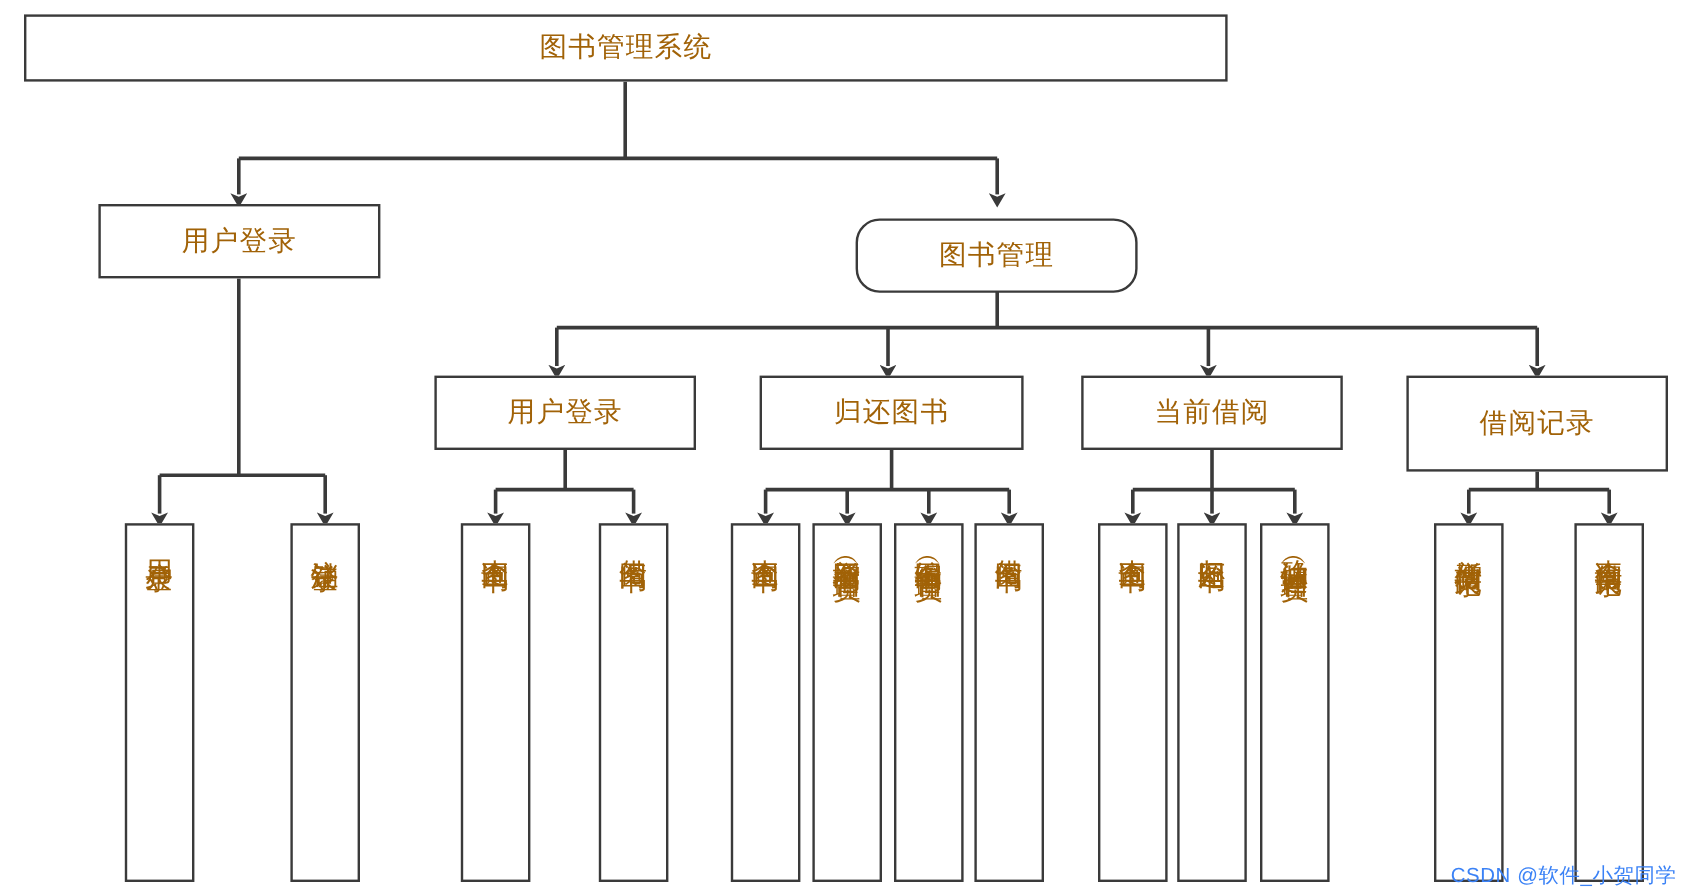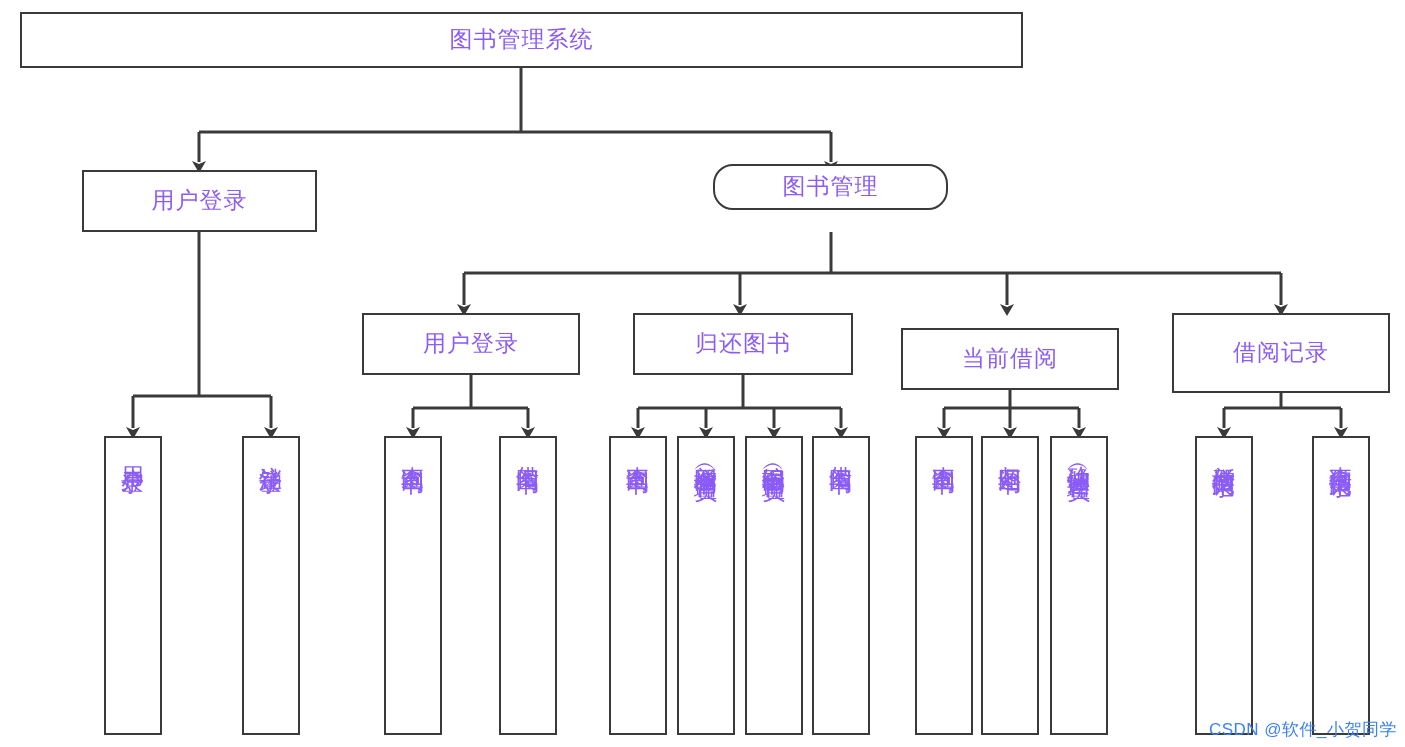--- a/index.html
+++ b/index.html
@@ -22,21 +22,21 @@
     left: 0;
     top: 0;
     width: 1405px;
     height: 747px;
   }
   .node {
     position: absolute;
     box-sizing: border-box;
     border: 2px solid #3a3a3a;
     background: #ffffff;
-    color: #8b5cf6;
+    color: #a16207;
     display: flex;
     align-items: center;
     justify-content: center;
     text-align: center;
     z-index: 2;
   }
   .node-h {
     font-size: 23px;
     letter-spacing: 1px;
     line-height: 1.2;
@@ -124,31 +124,31 @@
     </g>
   </svg>
 
   <div class="node node-h" style="left:20px; top:12px; width:1003px; height:56px;">
     <span>图书管理系统</span>
   </div>
 
   <div class="node node-h" style="left:82px; top:170px; width:235px; height:62px;">
     <span>用户登录</span>
   </div>
-  <div class="node node-h" style="left:713px; top:164px; width:235px; height:46px;border-radius:20px;">
+  <div class="node node-h" style="left:713px; top:182px; width:235px; height:62px;border-radius:20px;">
     <span>图书管理</span>
   </div>
 
   <div class="node node-h" style="left:362px; top:313px; width:218px; height:62px;">
     <span>用户登录</span>
   </div>
   <div class="node node-h" style="left:633px; top:313px; width:220px; height:62px;">
     <span>归还图书</span>
   </div>
-  <div class="node node-h" style="left:901px; top:313px; width:218px; height:62px;margin-top:15px;">
+  <div class="node node-h" style="left:901px; top:313px; width:218px; height:62px;">
     <span>当前借阅</span>
   </div>
   <div class="node node-h" style="left:1172px; top:313px; width:218px; height:80px;">
     <span>借阅记录</span>
   </div>
 
   <div class="node node-v" style="left:104px; top:436px; width:58px; height:299px;">
     <span class="vtext">用户登录</span>
   </div>
   <div class="node node-v" style="left:242px; top:436px; width:58px; height:299px;">

